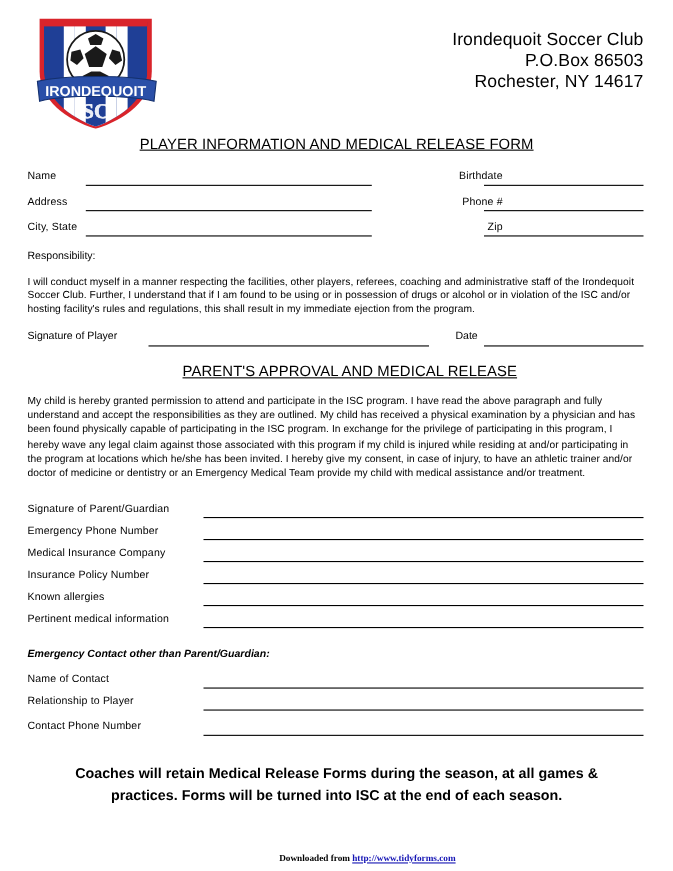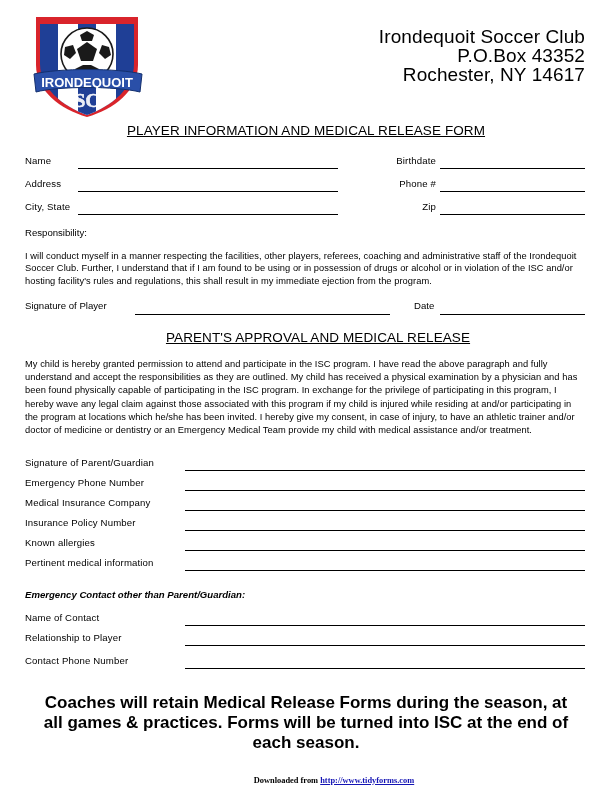--- a/index.html
+++ b/index.html
@@ -29,21 +29,21 @@
   }
   #logo {
     position: absolute;
     left: 28px; top: 12px;
     width: 118px; height: 105px;
   }
   #club-address {
     position: absolute;
     right: 27px; top: 27px;
     text-align: right;
-    font-size: 19px;
+    font-size: 16px;
     line-height: 19px;
     letter-spacing: 0.1px;
     white-space: nowrap;
   }
 
   
   .section-title {
     position: absolute;
     width: 612px;
     text-align: center;
@@ -73,21 +73,21 @@
     position: absolute;
     border-bottom: 1.1px solid #000;
     height: 0;
   }
 
   
   .lcol .field-label { left: 25px; }
   .lcol .field-rule  { left: 78px; width: 260px; top: 14px; }
 
   
-  .rcol .field-label { right: 176px; text-align: right; }
+  .rcol .field-label { right: 155px; text-align: right; }
   .rcol .field-rule  { left: 440px; width: 145px; top: 14px; }
 
   
   .body-text {
     position: absolute;
     left: 25px;
     width: 561px;
     font-size: 9.3px;
     line-height: 12.4px;
     text-align: left;
@@ -134,21 +134,21 @@
     font-weight: bold;
     white-space: nowrap;
   }
 
   
   #footer-note {
     position: absolute;
     left: 40px; top: 693px;
     width: 532px;
     text-align: center;
-    font-size: 17px;
+    font-size: 13px;
     font-weight: bold;
     line-height: 20px;
   }
   #download-line {
     position: absolute;
     left: 0; top: 776px;
     width: 612px;
     text-align: center;
     font-family: "Liberation Serif", serif;
     font-size: 8.4px;
@@ -195,21 +195,21 @@
 
         <path d="M6,62 C30,56 90,56 114,62 L112,80 C88,74 30,74 8,80 Z" fill="#2a4fa8" stroke="#14306e" stroke-width="1"></path>
         <text x="59" y="75" font-family="'Liberation Sans', sans-serif" font-size="13" font-weight="bold" fill="#ffffff" text-anchor="middle">IRONDEQUOIT</text>
 
         <text x="59" y="95" font-family="'Liberation Serif', serif" font-size="19" font-weight="bold" fill="#ffffff" stroke="#ffffff" stroke-width="0.5" text-anchor="middle" fill-opacity="0.9">SC</text>
       </svg>
     </div>
 
     <div id="club-address">
       <div>Irondequoit Soccer Club</div>
-      <div>P.O.Box 43352</div>
+      <div>P.O.Box 86503</div>
       <div>Rochester, NY 14617</div>
     </div>
   </div>
 
   <div class="section-title" id="title-player">
     <span>PLAYER INFORMATION AND MEDICAL RELEASE FORM</span>
   </div>
 
   <div class="field lcol" style="left:0; top:154px; width:360px;">
     <div class="field-label">Name</div>

